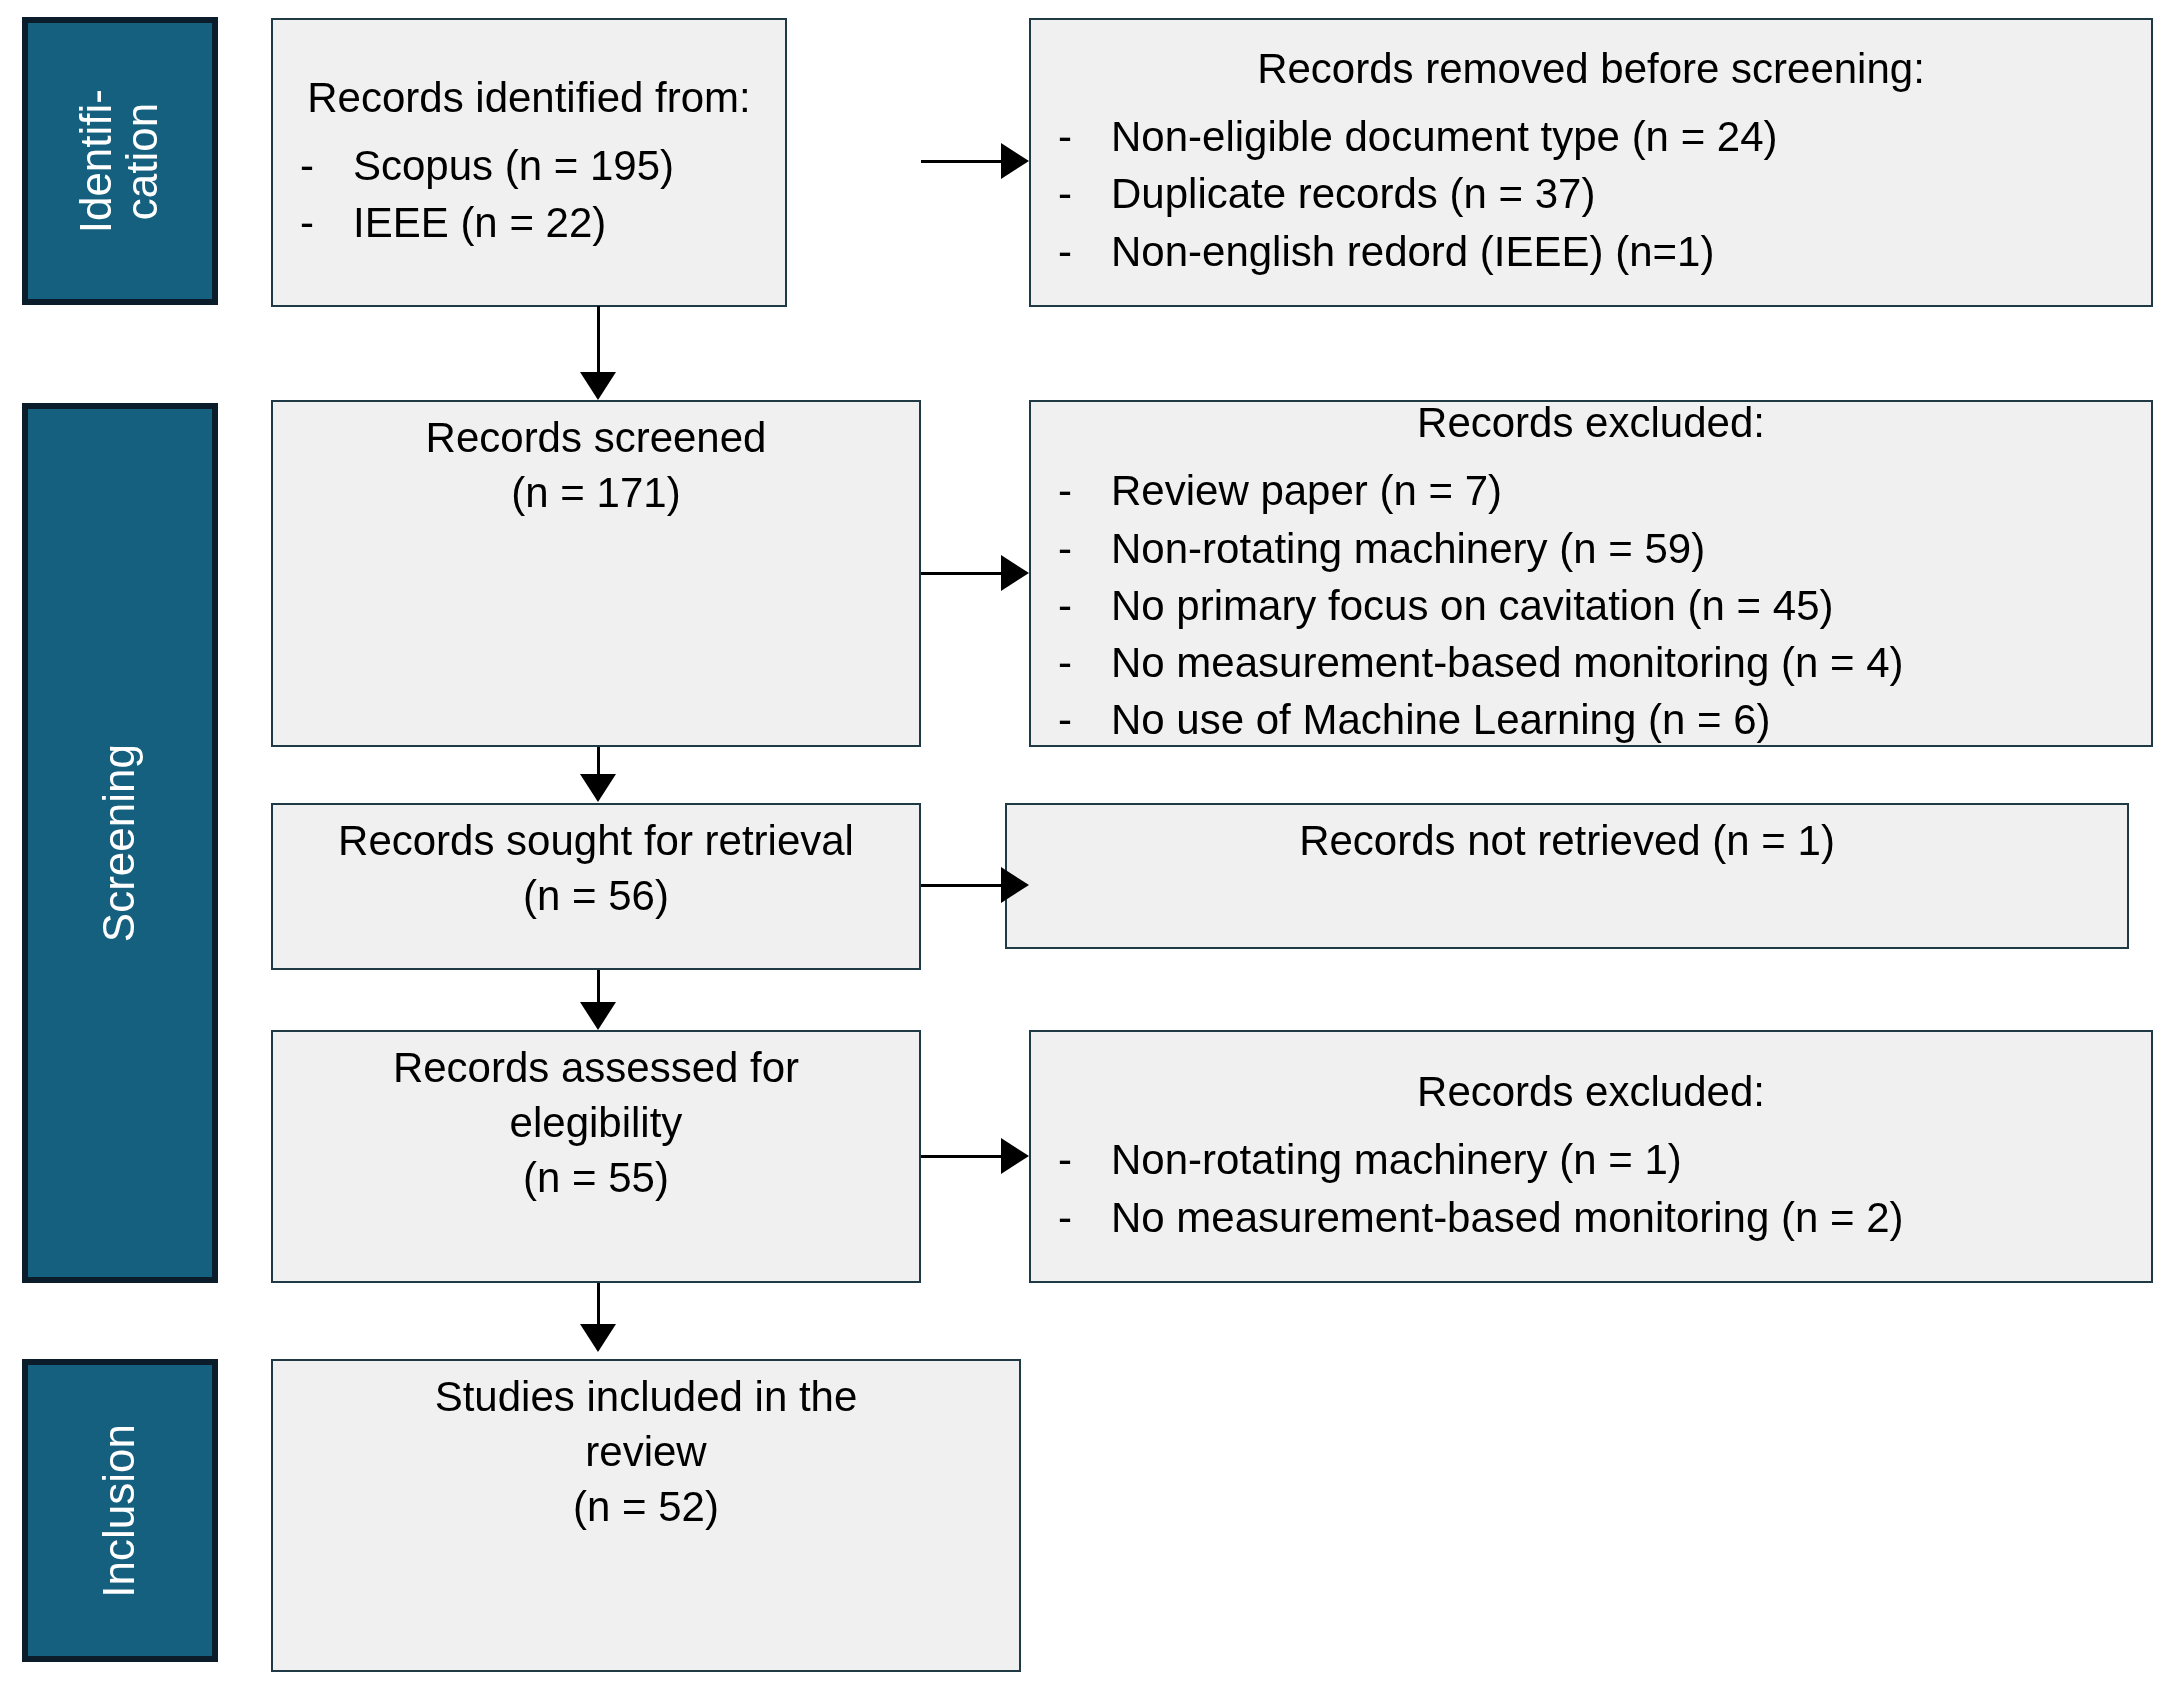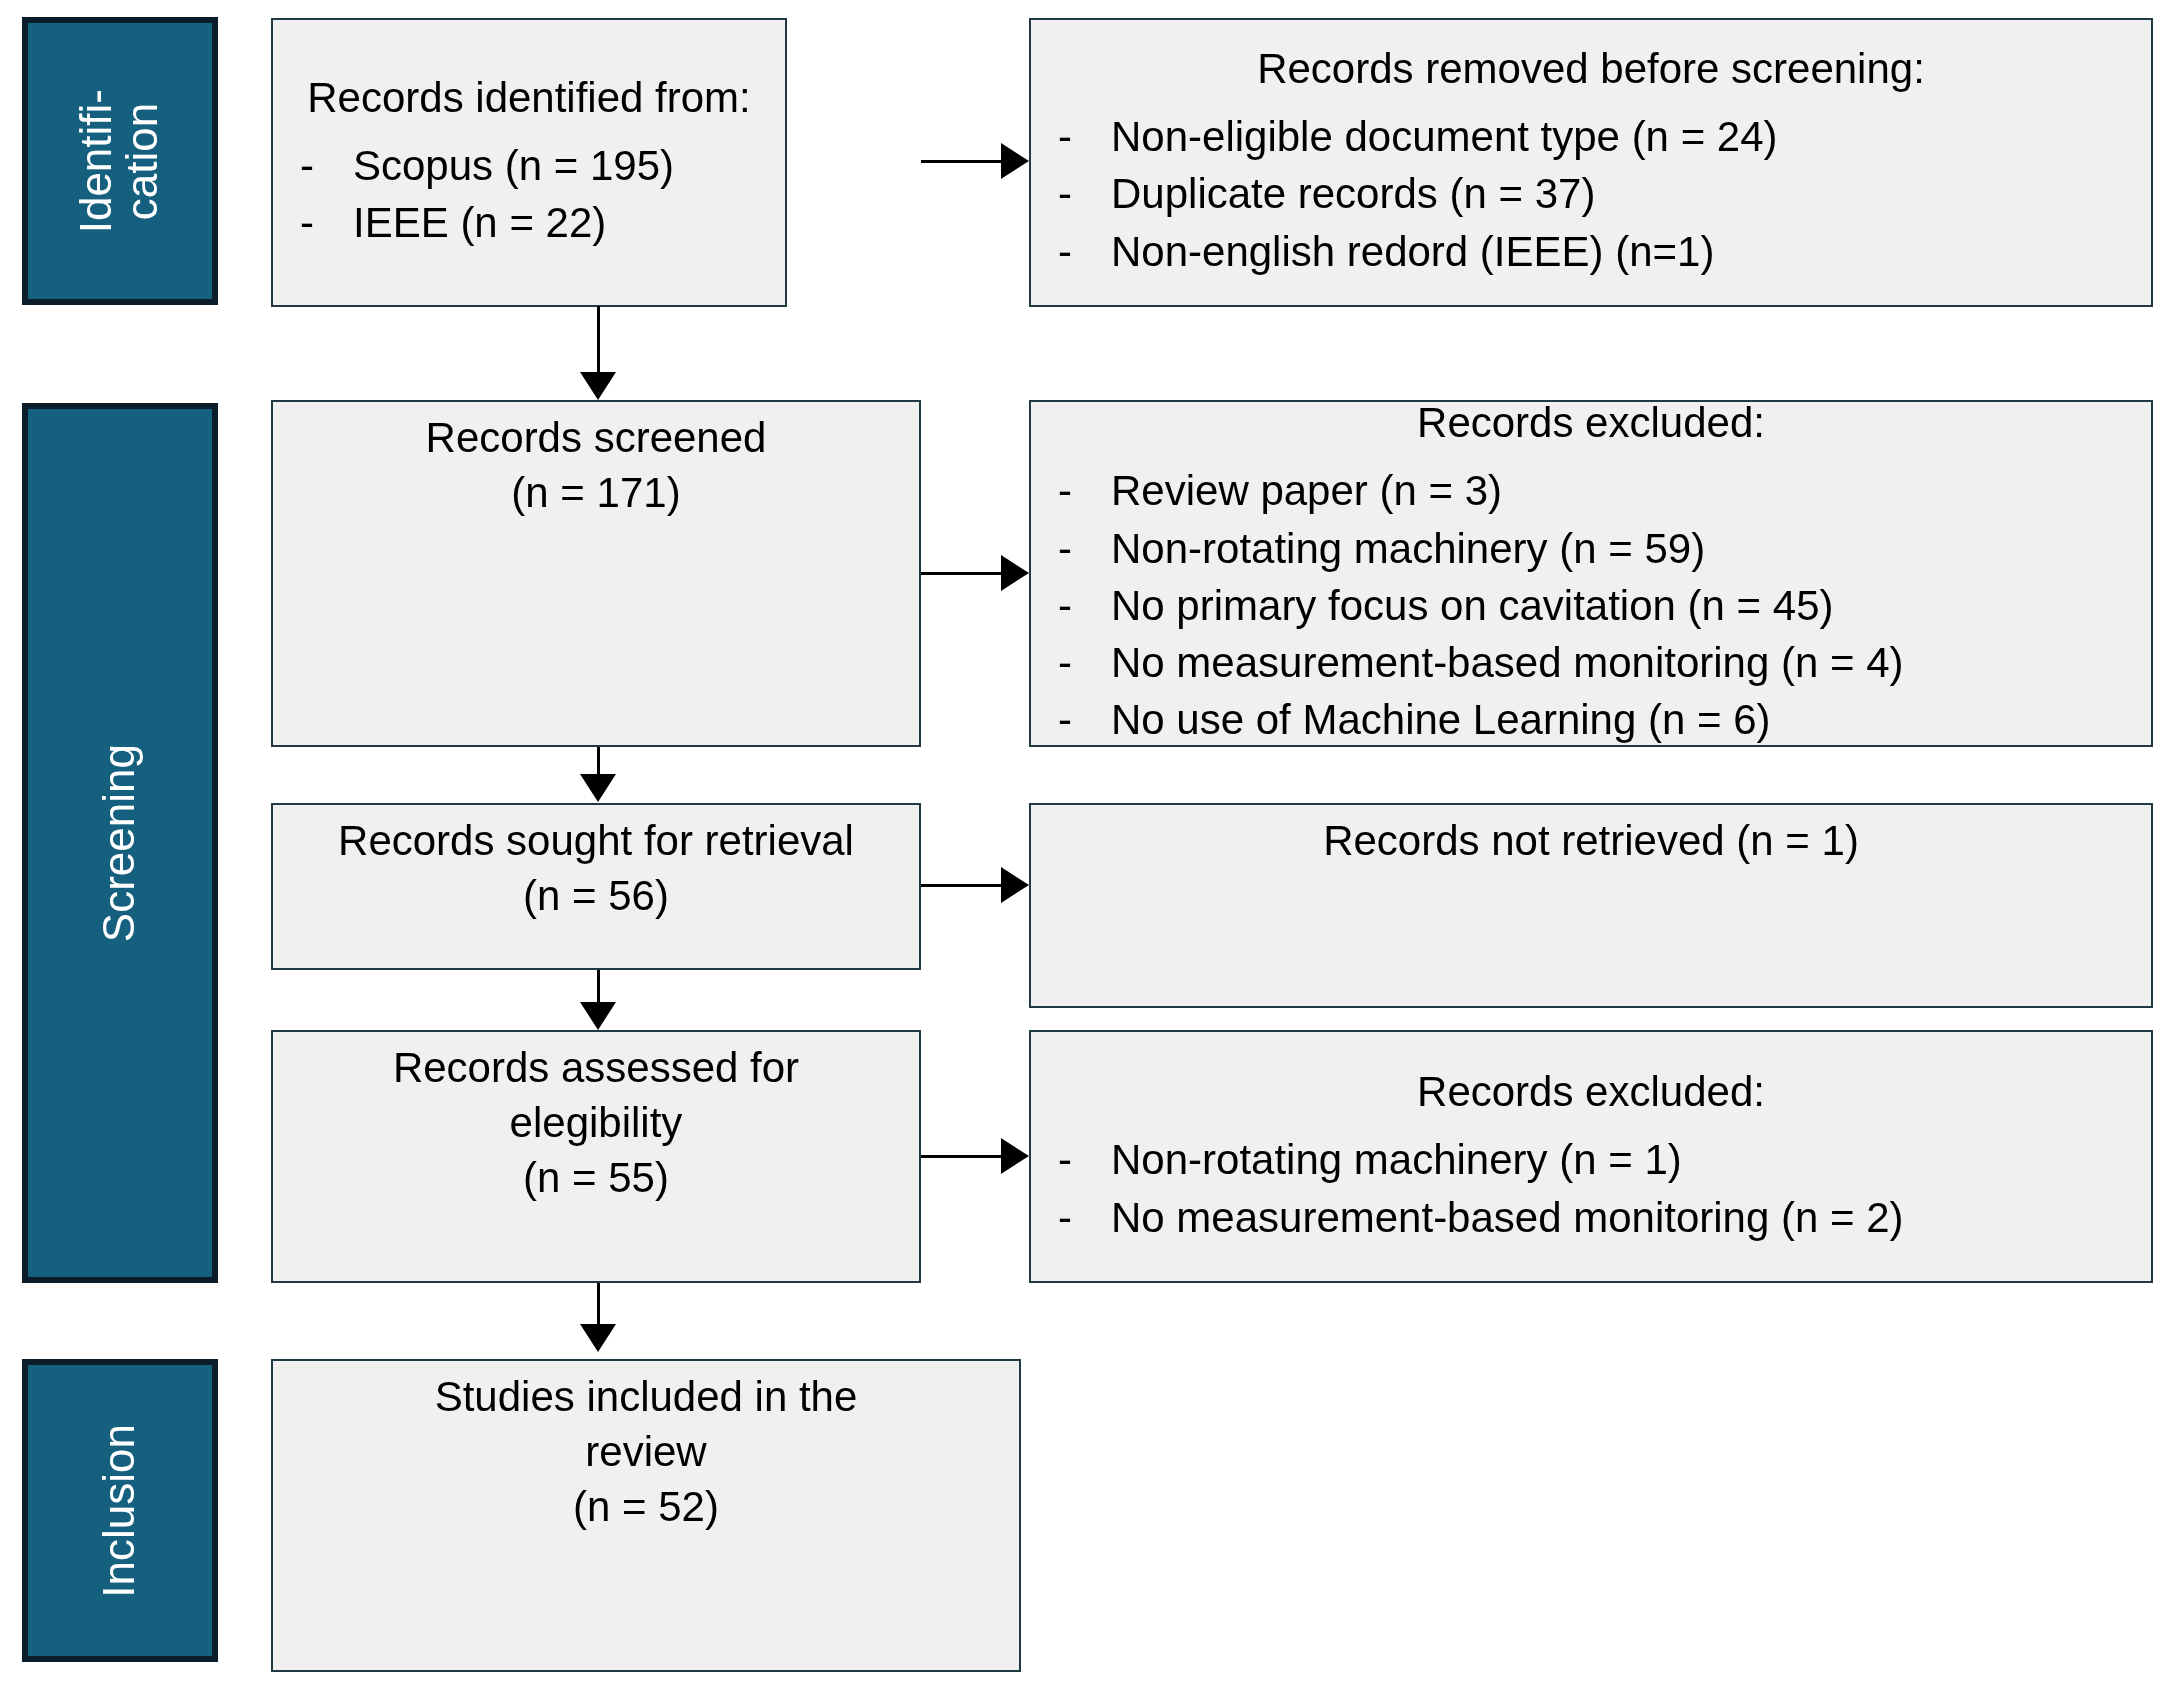--- a/index.html
+++ b/index.html
@@ -174,21 +174,21 @@
   <div class="node-box" style="left:271px; top:400px; width:650px; height:347px;">
     <div class="node-title">Records screened
 (n = 171)</div>
   </div>
 
   <div class="node-box has-bullets" style="left:1029px; top:400px; width:1124px; height:347px;">
     <div class="node-title">Records excluded:</div>
     <ul class="bullet-list">
       <li class="bullet-item">
         <span class="bullet-dash">-</span>
-        <span class="bullet-text">Review paper (n = 3)</span>
+        <span class="bullet-text">Review paper (n = 7)</span>
       </li>
       <li class="bullet-item">
         <span class="bullet-dash">-</span>
         <span class="bullet-text">Non-rotating machinery (n = 59)</span>
       </li>
       <li class="bullet-item">
         <span class="bullet-dash">-</span>
         <span class="bullet-text">No primary focus on cavitation (n = 45)</span>
       </li>
       <li class="bullet-item">
@@ -200,21 +200,21 @@
         <span class="bullet-text">No use of Machine Learning (n = 6)</span>
       </li>
     </ul>
   </div>
 
   <div class="node-box" style="left:271px; top:803px; width:650px; height:167px;">
     <div class="node-title">Records sought for retrieval
 (n = 56)</div>
   </div>
 
-  <div class="node-box" style="left:1029px; top:803px; width:1124px; height:205px;">
+  <div class="node-box" style="left:1005px; top:803px; width:1124px; height:146px;">
     <div class="node-title">Records not retrieved (n = 1)</div>
   </div>
 
   <div class="node-box" style="left:271px; top:1030px; width:650px; height:253px;">
     <div class="node-title">Records assessed for
 elegibility
 (n = 55)</div>
   </div>
 
   <div class="node-box has-bullets" style="left:1029px; top:1030px; width:1124px; height:253px;">

